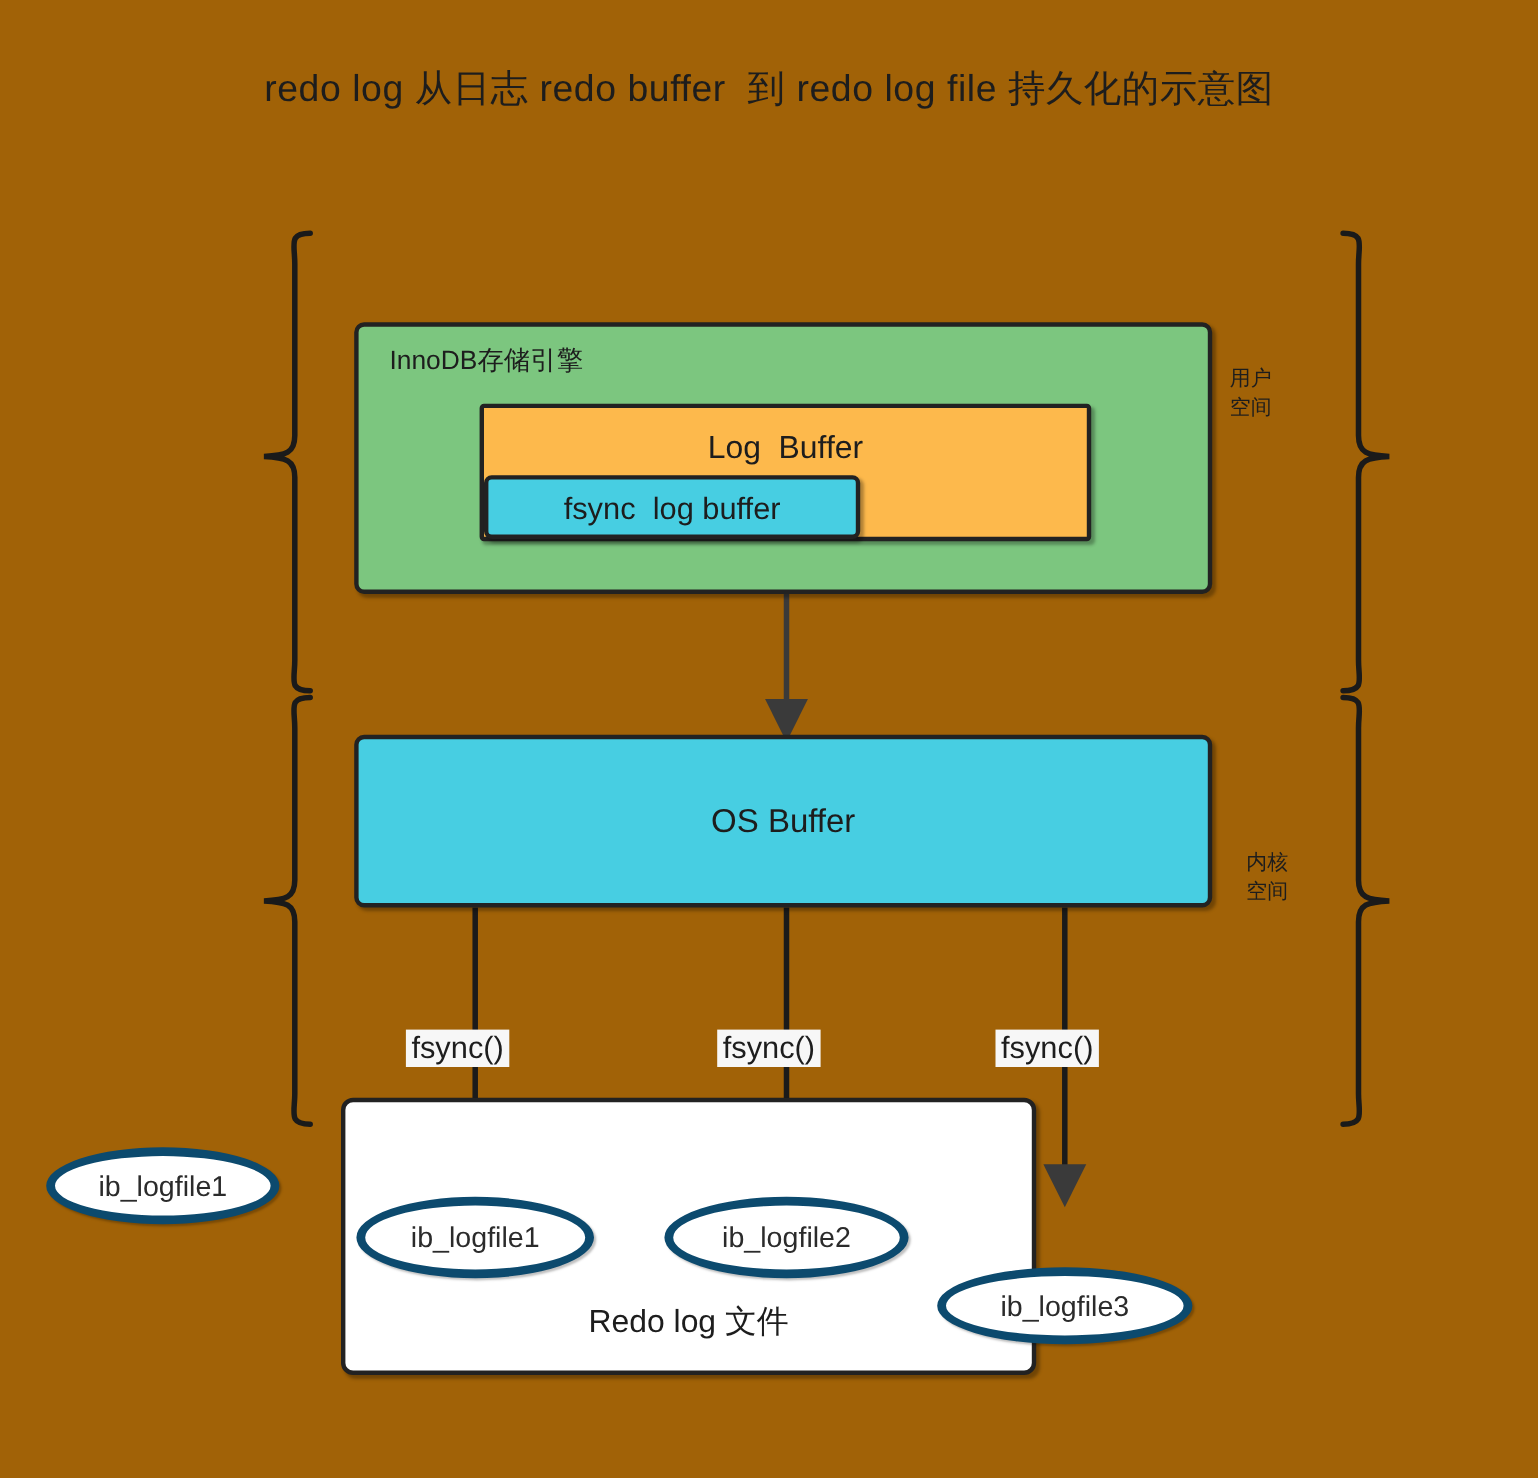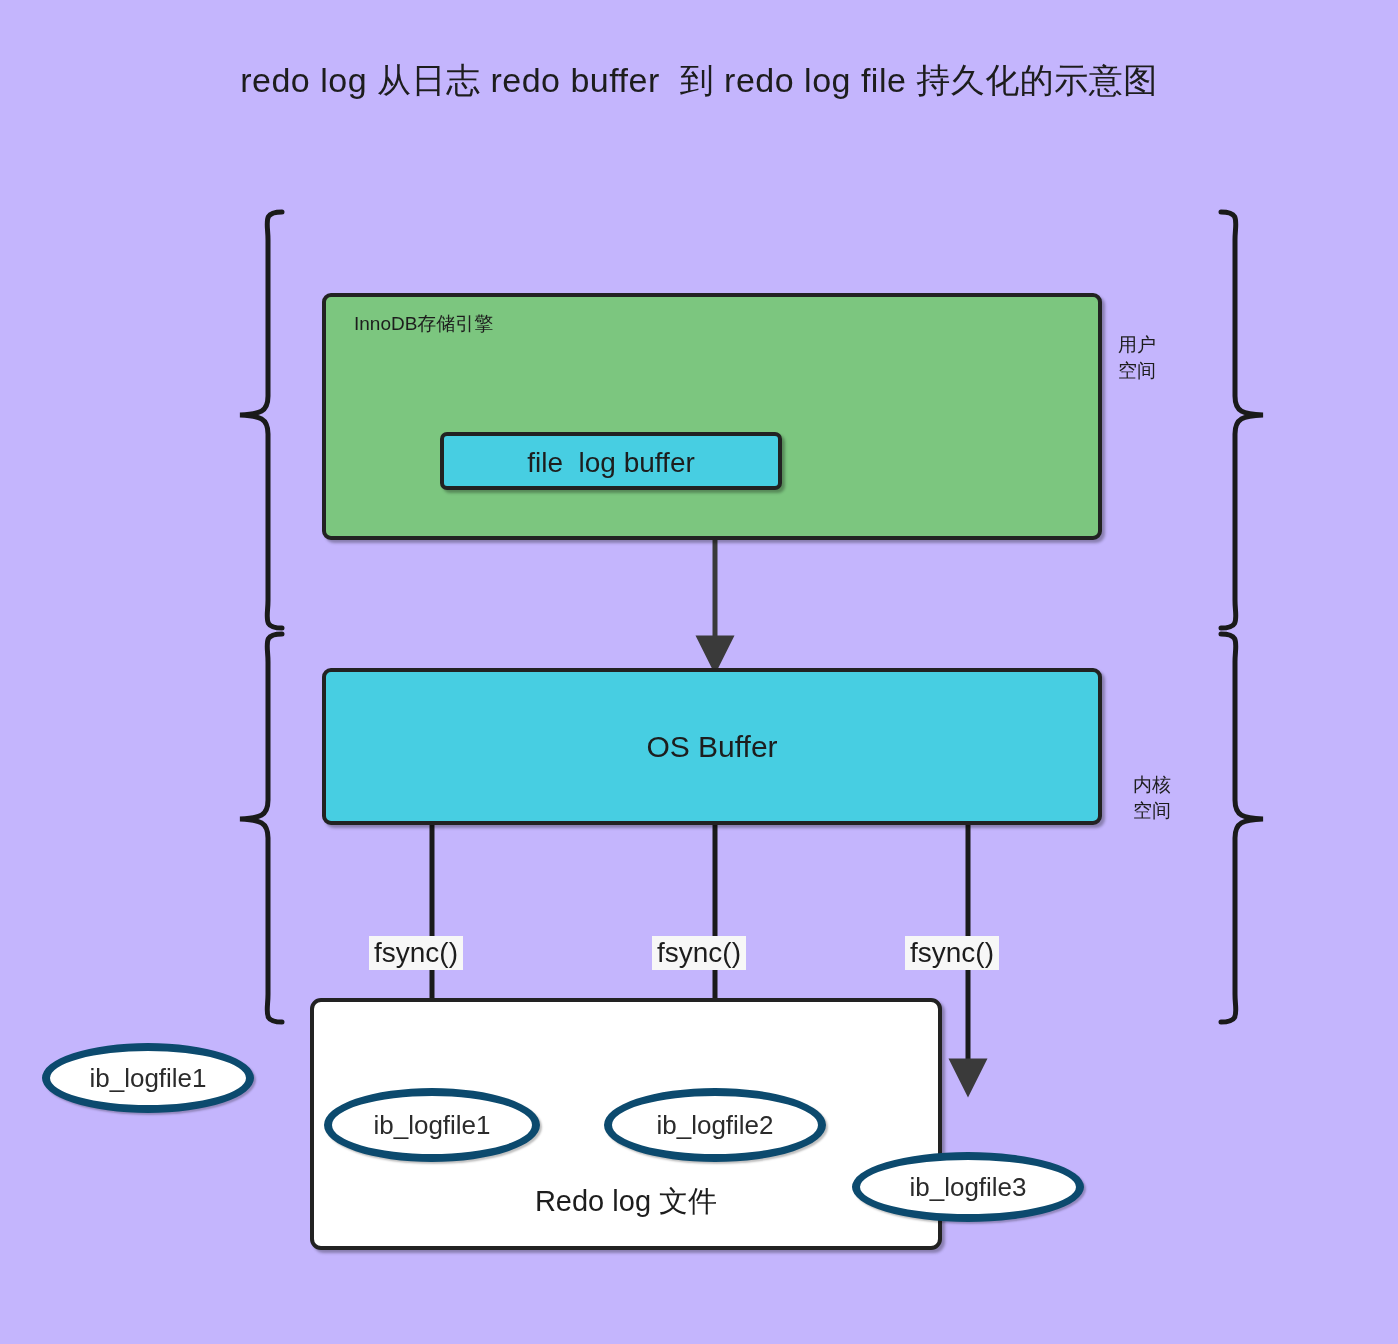--- a/index.html
+++ b/index.html
@@ -11,21 +11,21 @@
     width: 1398px;
     height: 1344px;
     font-family: "Liberation Sans", "DejaVu Sans", sans-serif;
     color: #2b2b2b;
     overflow: hidden;
   }
   #stage {
     position: relative;
     width: 1398px;
     height: 1344px;
-    background: #c4b5fd;
+    background: #a16207;
   }
 
   
   #title {
     position: absolute;
     left: 0;
     top: 58px;
     width: 1398px;
     text-align: center;
     font-size: 34px;
@@ -47,21 +47,21 @@
     left: 322px;
     top: 293px;
     width: 780px;
     height: 247px;
     background: #7cc67f;
   }
   #innodb-label {
     position: absolute;
     left: 28px;
     top: 14px;
-    font-size: 19px;
+    font-size: 24px;
     color: #1d1d1d;
     white-space: nowrap;
   }
 
   #logbuffer-box {
     left: 436px;
     top: 367px;
     width: 556px;
     height: 125px;
     background: #fdb94c;
@@ -253,23 +253,26 @@
   </svg>
 
   <div class="box" id="redolog-box">
     <div id="redolog-caption">Redo log 文件</div>
   </div>
 
   <div class="box" id="innodb-box">
     <div id="innodb-label">InnoDB存储引擎</div>
   </div>
 
+  <div class="box" id="logbuffer-box">
+    <div id="logbuffer-label">Log  Buffer</div>
+  </div>
 
   <div class="box" id="redobuffer-box">
-    <div id="redobuffer-label">file  log buffer</div>
+    <div id="redobuffer-label">fsync  log buffer</div>
   </div>
 
   <div class="box" id="osbuffer-box">
     <div id="osbuffer-label">OS Buffer</div>
   </div>
 
   <div class="fsync-label" style="left:369px; top:936px;">fsync()</div>
   <div class="fsync-label" style="left:652px; top:936px;">fsync()</div>
   <div class="fsync-label" style="left:905px; top:936px;">fsync()</div>
 

